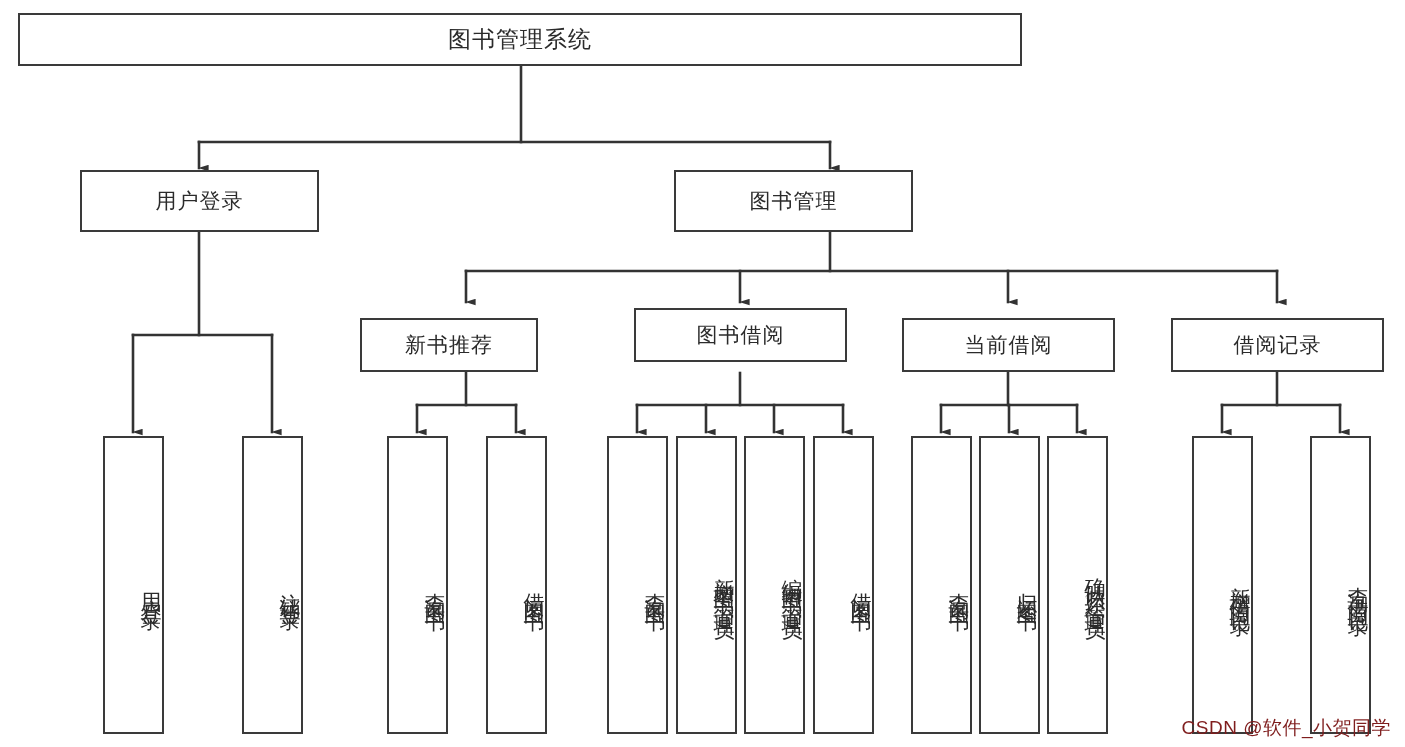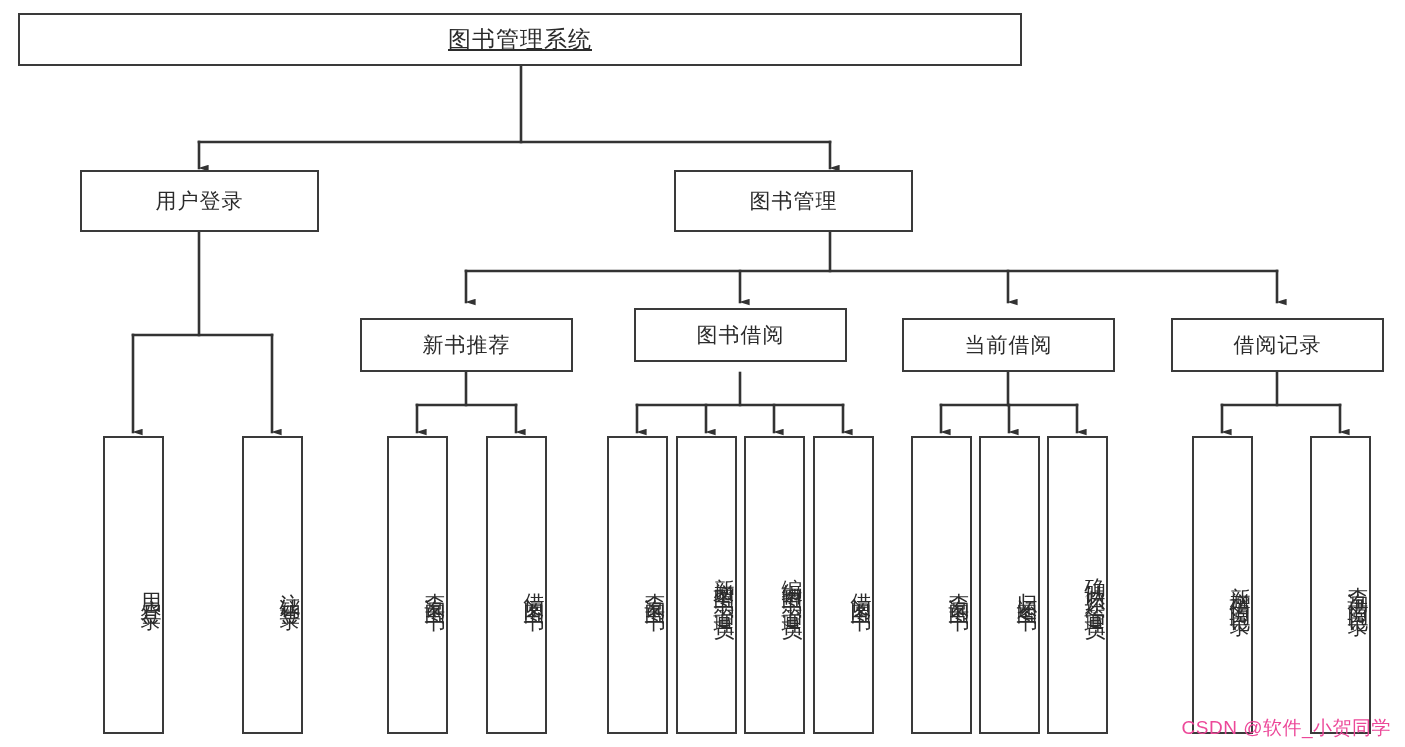--- a/index.html
+++ b/index.html
@@ -23,21 +23,21 @@
     display:flex;
     align-items:center;
     justify-content:center;
     color:#2b2b2b;
     z-index:3;
   }
   .node.h{
     font-size:21px;
     letter-spacing:1px;
   }
-  .node.root{ font-size:23px;text-decoration:underline; }
+  .node.root{ font-size:23px; }
   .node.v{
     writing-mode:vertical-rl;
     text-orientation:upright;
     align-items:flex-start;
     justify-content:center;
     padding-top:6px;
     font-size:21px;
     line-height:1.05;
     letter-spacing:6px;
   }
@@ -45,21 +45,21 @@
     writing-mode:vertical-rl;
     text-orientation:upright;
     display:block;
     white-space:nowrap;
   }
   .watermark{
     position:absolute;
     right:14px;
     bottom:6px;
     font-size:19px;
-    color:#ec4899;
+    color:#7f1d1d;
     z-index:5;
     white-space:nowrap;
     letter-spacing:0.5px;
   }
 </style>
 </head>
 <body>
 
 <div id="stage">
 
@@ -113,21 +113,21 @@
       <path d="M1340,405 L1340,432" marker-end="url(#arr)"></path>
     </g>
   </svg>
 
   <div class="node h root" style="left:18px;top:13px;width:1004px;height:53px;">图书管理系统</div>
 
   <div class="node h" style="left:80px;top:170px;width:239px;height:62px;">用户登录</div>
 
   <div class="node h" style="left:674px;top:170px;width:239px;height:62px;">图书管理</div>
 
-  <div class="node h" style="left:360px;top:318px;width:213px;height:54px;">新书推荐</div>
+  <div class="node h" style="left:360px;top:318px;width:178px;height:54px;">新书推荐</div>
 
   <div class="node h" style="left:634px;top:308px;width:213px;height:54px;">图书借阅</div>
 
   <div class="node h" style="left:1171px;top:318px;width:213px;height:54px;">借阅记录</div>
 
   <div class="node h" style="left:902px;top:318px;width:213px;height:54px;">当前借阅</div>
 
   <div class="node v" style="left:103px;top:436px;width:61px;height:298px;">
     <span class="vtext">用户登录</span>
   </div>

